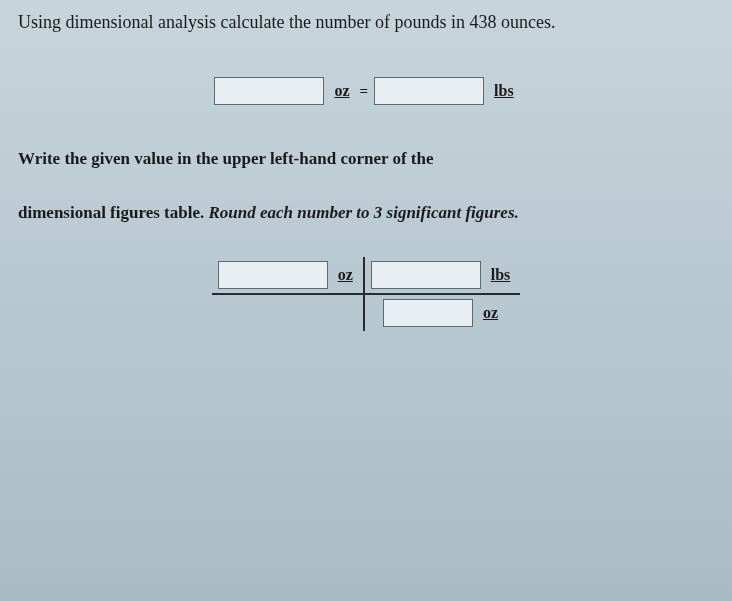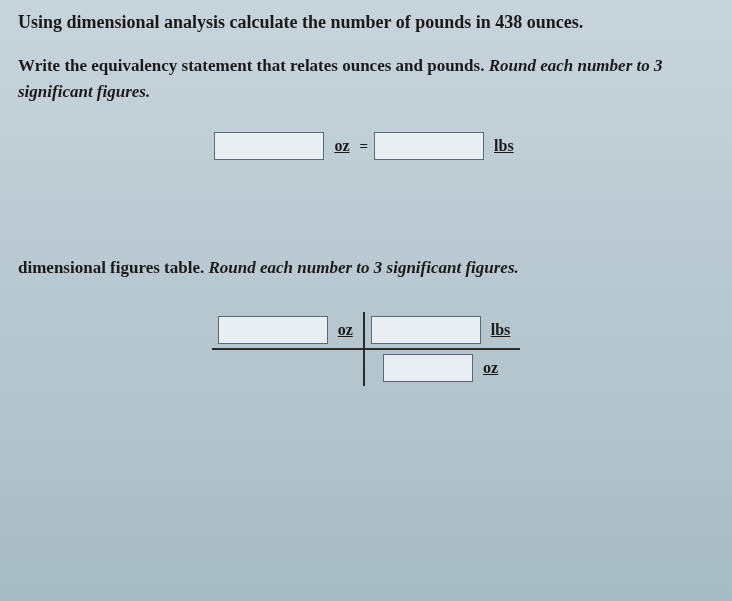--- a/index.html
+++ b/index.html
@@ -9,23 +9,23 @@
       font-family: Georgia, 'Times New Roman', serif;
       width: 732px;
       height: 601px;
       overflow: hidden;
       color: #1a1a1a;
     }
     .container {
       padding: 12px 18px;
     }
     .title {
-      font-weight: bold;
+      font-weight: normal;
       font-size: 18px;
-      margin-bottom: 20px;
+      margin-bottom: 44px;
     }
     .instruction {
       font-weight: bold;
       font-size: 17px;
       line-height: 1.5;
       margin-bottom: 28px;
     }
     .italic {
       font-style: italic;
       font-weight: bold;
@@ -90,34 +90,31 @@
       width: 90px;
     }
   </style>
 </head>
 <body>
 
 <div class="container">
 
   <div class="title">Using dimensional analysis calculate the number of pounds in 438 ounces.</div>
 
-  <div class="instruction">
-    <span>Write the equivalency statement that relates ounces and pounds. </span><span class="italic">Round each number to 3 significant figures.</span>
-  </div>
 
   <div class="equiv-row">
     <input type="text" class="input-box" style="">
     <span class="unit-label">oz</span>
     <span class="eq-sign">=</span>
     <input type="text" class="input-box" style="">
     <span class="unit-label">lbs</span>
   </div>
 
   <div class="instruction2">
-    <br>
+    <span>Write the given value in the upper left-hand corner of the</span><br>
     <br>
     <span>dimensional figures table. </span><span class="italic">Round each number to 3 significant figures.</span>
   </div>
 
   <div class="table-wrap">
     <table class="dim-table">
       <tbody>
           <tr>
         <td class="border-right border-bottom">
           <div class="cell-content">

